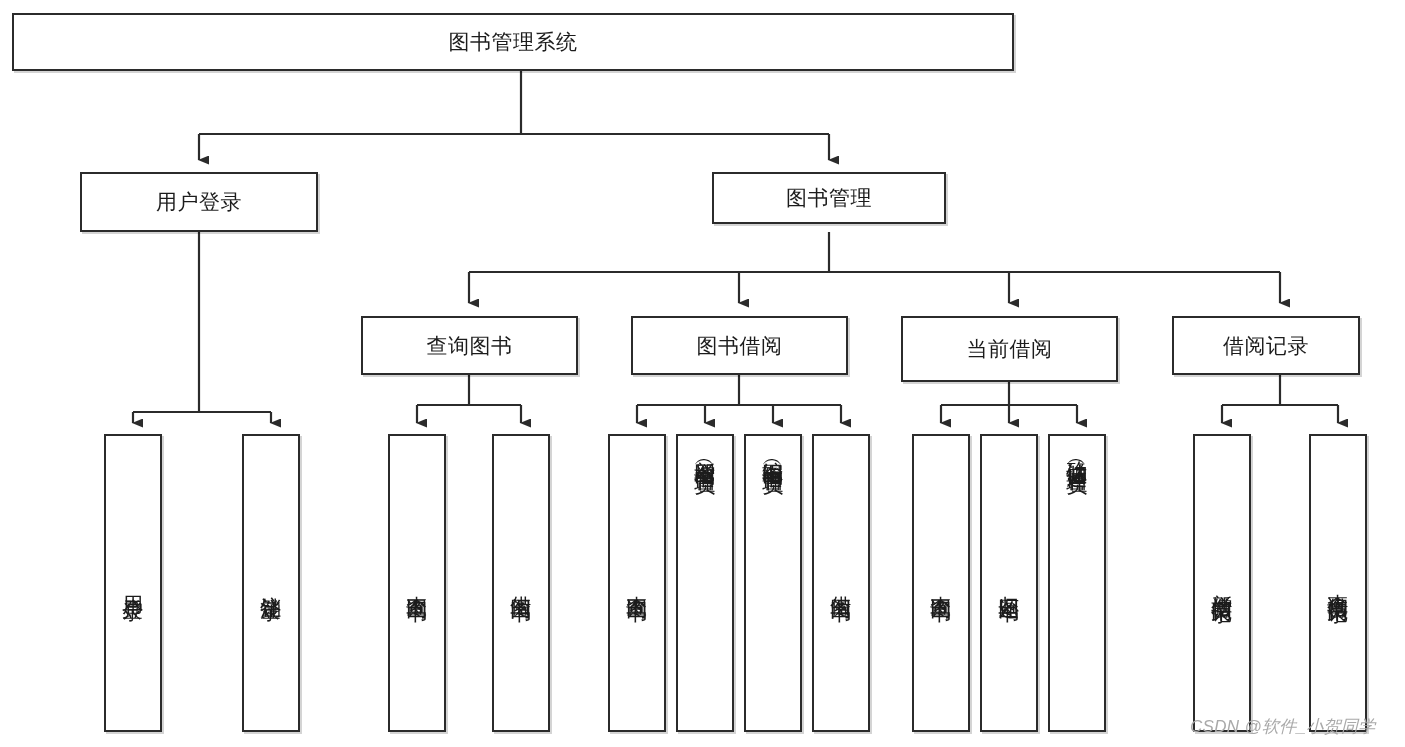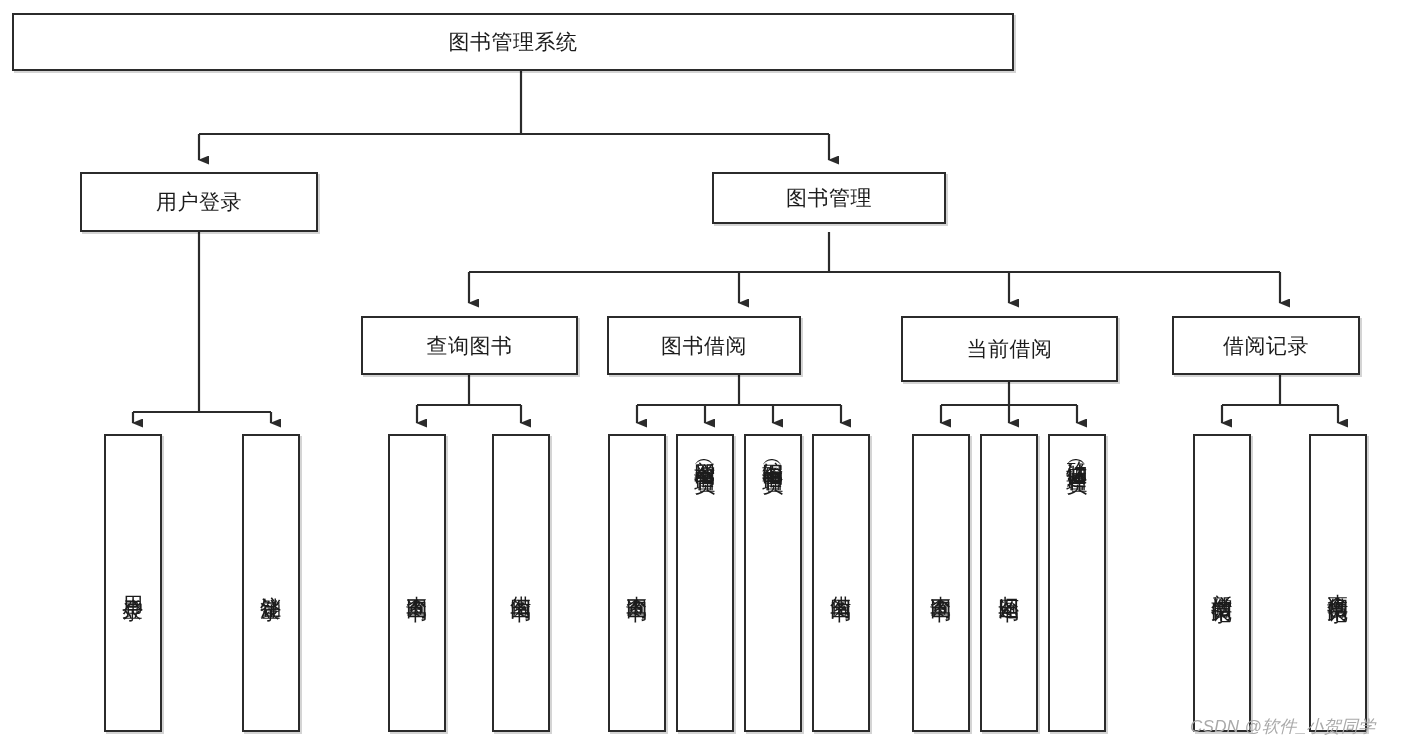--- a/index.html
+++ b/index.html
@@ -138,21 +138,21 @@
   </div>
 
   <div class="node-box" style="left:712px; top:172px; width:234px; height:52px;">
     <span class="node-label-h">图书管理</span>
   </div>
 
   <div class="node-box" style="left:361px; top:316px; width:217px; height:59px;">
     <span class="node-label-h">查询图书</span>
   </div>
 
-  <div class="node-box" style="left:607px; top:316px; width:194px; height:59px;">
+  <div class="node-box" style="left:631px; top:316px; width:217px; height:59px;">
     <span class="node-label-h">图书借阅</span>
   </div>
 
   <div class="node-box" style="left:901px; top:316px; width:217px; height:66px;align-items:center;">
     <span class="node-label-h">当前借阅</span>
   </div>
 
   <div class="node-box" style="left:1172px; top:316px; width:188px; height:59px;">
     <span class="node-label-h">借阅记录</span>
   </div>

